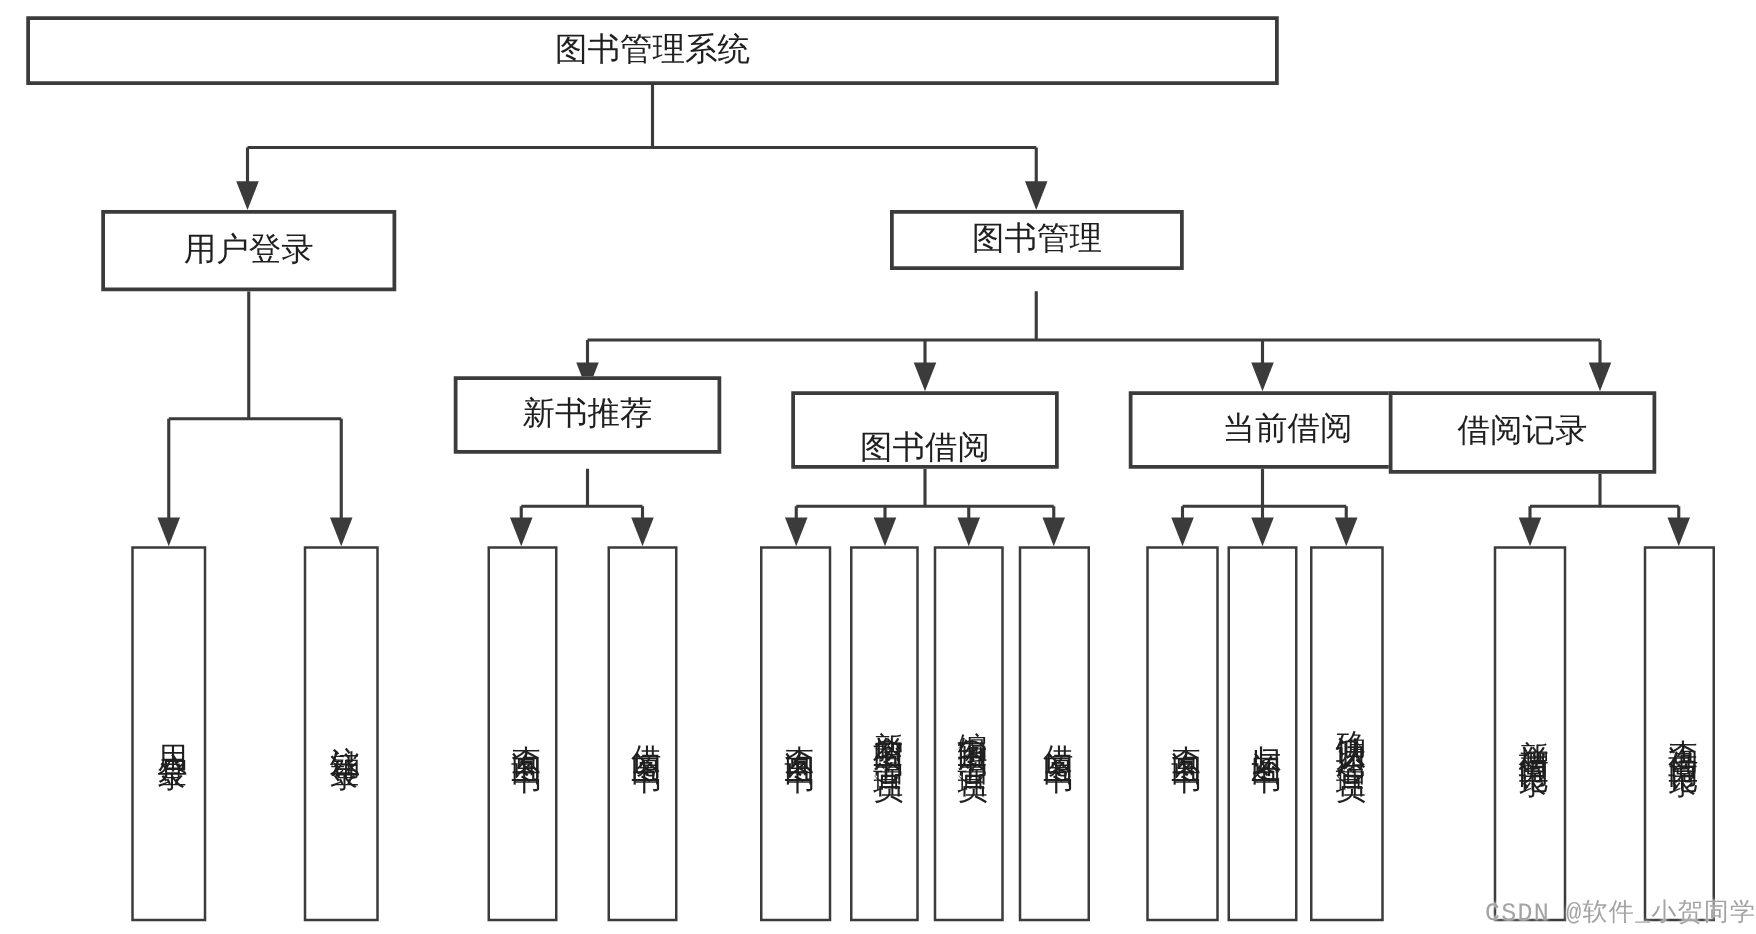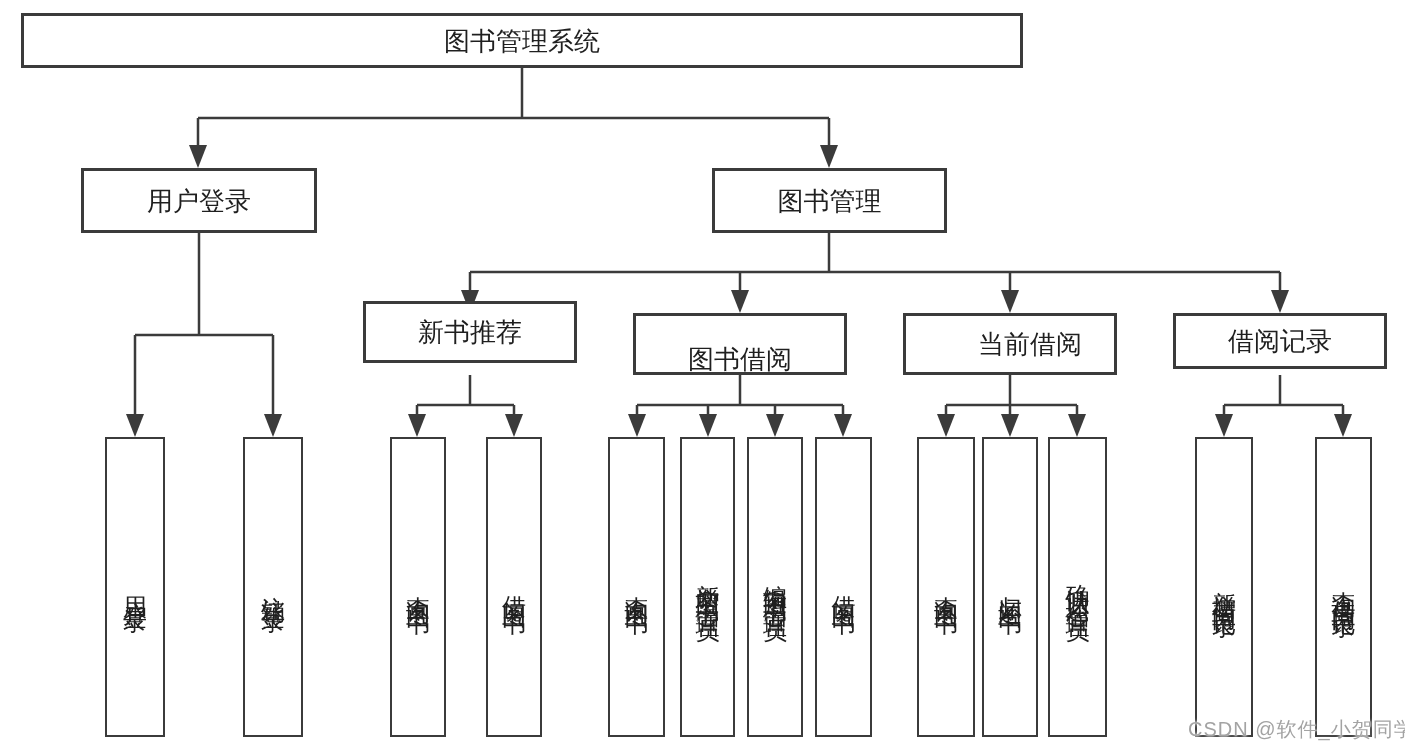--- a/index.html
+++ b/index.html
@@ -3,20 +3,21 @@
 <meta charset="utf-8">
 <style>
   html, body { margin: 0; padding: 0; background: #ffffff; }
   body { font-family: "Liberation Sans", "DejaVu Sans", sans-serif; }
   .canvas {
     position: relative;
     width: 1405px;
     height: 747px;
     background: #ffffff;
     overflow: hidden;
+    font-family: Liberation Mono, monospace;
   }
   .connectors {
     position: absolute;
     left: 0; top: 0;
     width: 1405px; height: 747px;
   }
   .node {
     position: absolute;
     box-sizing: border-box;
     background: #ffffff;
@@ -86,34 +87,34 @@
     </g>
   </svg>
 
   <div class="node" style="left:21px; top:13px; width:1002px; height:55px;">
     <span>图书管理系统</span>
   </div>
 
   <div class="node" style="left:81px; top:168px; width:236px; height:65px;">
     <span>用户登录</span>
   </div>
-  <div class="node" style="left:712px; top:168px; width:235px; height:65px;">
+  <div class="node" style="left:712px; top:168px; width:235px; height:48px;">
     <span>图书管理</span>
   </div>
 
   <div class="node" style="left:363px; top:301px; width:214px; height:62px;">
     <span>新书推荐</span>
   </div>
   <div class="node" style="left:633px; top:313px; width:214px; height:62px;align-items:flex-end;">
     <span>图书借阅</span>
   </div>
   <div class="node" style="left:903px; top:313px; width:214px; height:62px;padding-left:40px;">
     <span>当前借阅</span>
   </div>
-  <div class="node" style="left:1173px; top:313px; width:214px; height:56px;">
+  <div class="node" style="left:1111px; top:313px; width:214px; height:66px;">
     <span>借阅记录</span>
   </div>
 
   <div class="node leaf" style="left:105px; top:437px; width:60px; height:300px;">
     <span class="vlabel">用户登录</span>
   </div>
   <div class="node leaf" style="left:243px; top:437px; width:60px; height:300px;">
     <span class="vlabel">注销登录</span>
   </div>
 

